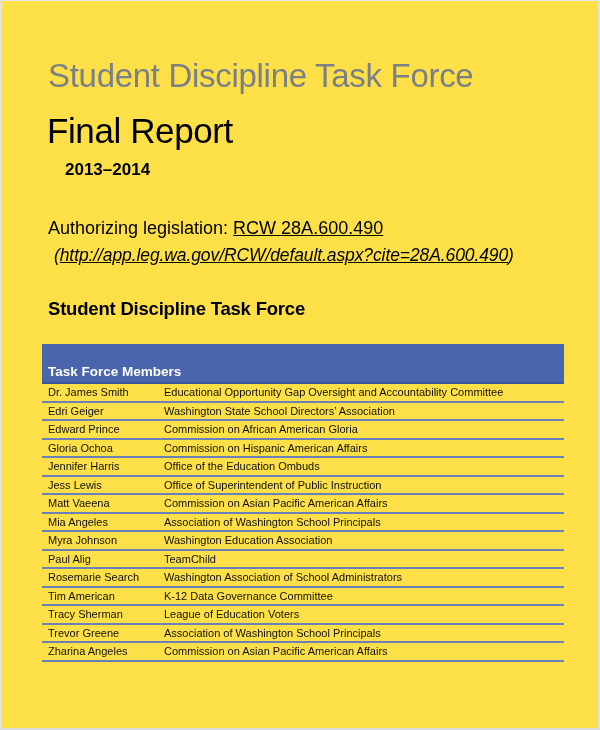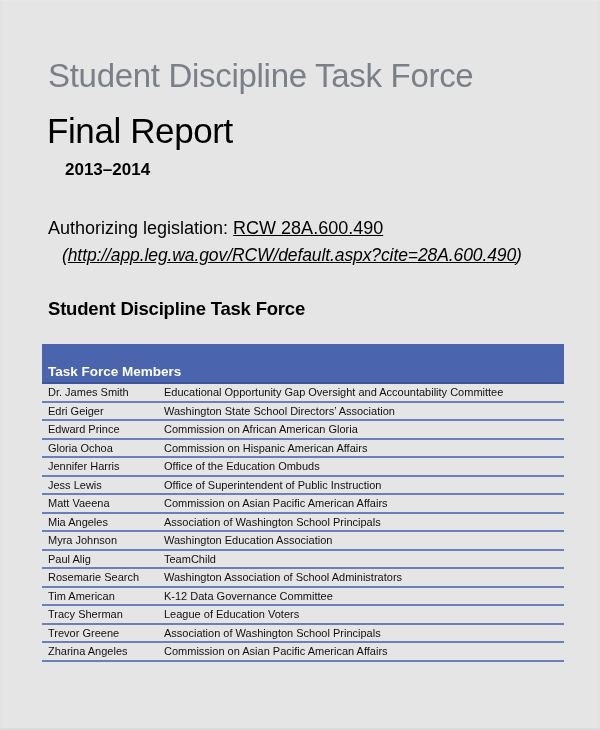--- a/index.html
+++ b/index.html
@@ -17,21 +17,21 @@
     .page-frame {
       position: absolute;
       left: 0; top: 0;
       width: 598px; height: 727px;
       border-left: 2px solid #e2e2e2;
       border-top: 1px solid #e8e8e8;
       border-right: 2px solid #e2e2e2;
       border-bottom: 2px solid #dcdcdc;
       box-sizing: border-box;
       width: 600px; height: 730px;
-      background: #e5e5e5;
+      background: #fde047;
     }
     .title-gray {
       position: absolute;
       left: 46px;
       top: 56px;
       font-size: 33px;
       color: #7b7f87;
       letter-spacing: -0.3px;
       white-space: nowrap;
     }
@@ -61,21 +61,21 @@
       color: #000;
       white-space: nowrap;
       text-align: center;
     }
     .auth-line a, .url-line a {
       color: #000;
       text-decoration: underline;
     }
     .url-line {
       position: absolute;
-      left: 60px;
+      left: 52px;
       top: 244px;
       font-size: 17.5px;
       font-style: italic;
       color: #000;
       white-space: nowrap;
       letter-spacing: -0.1px;
     }
     .section-heading {
       position: absolute;
       left: 46px;

